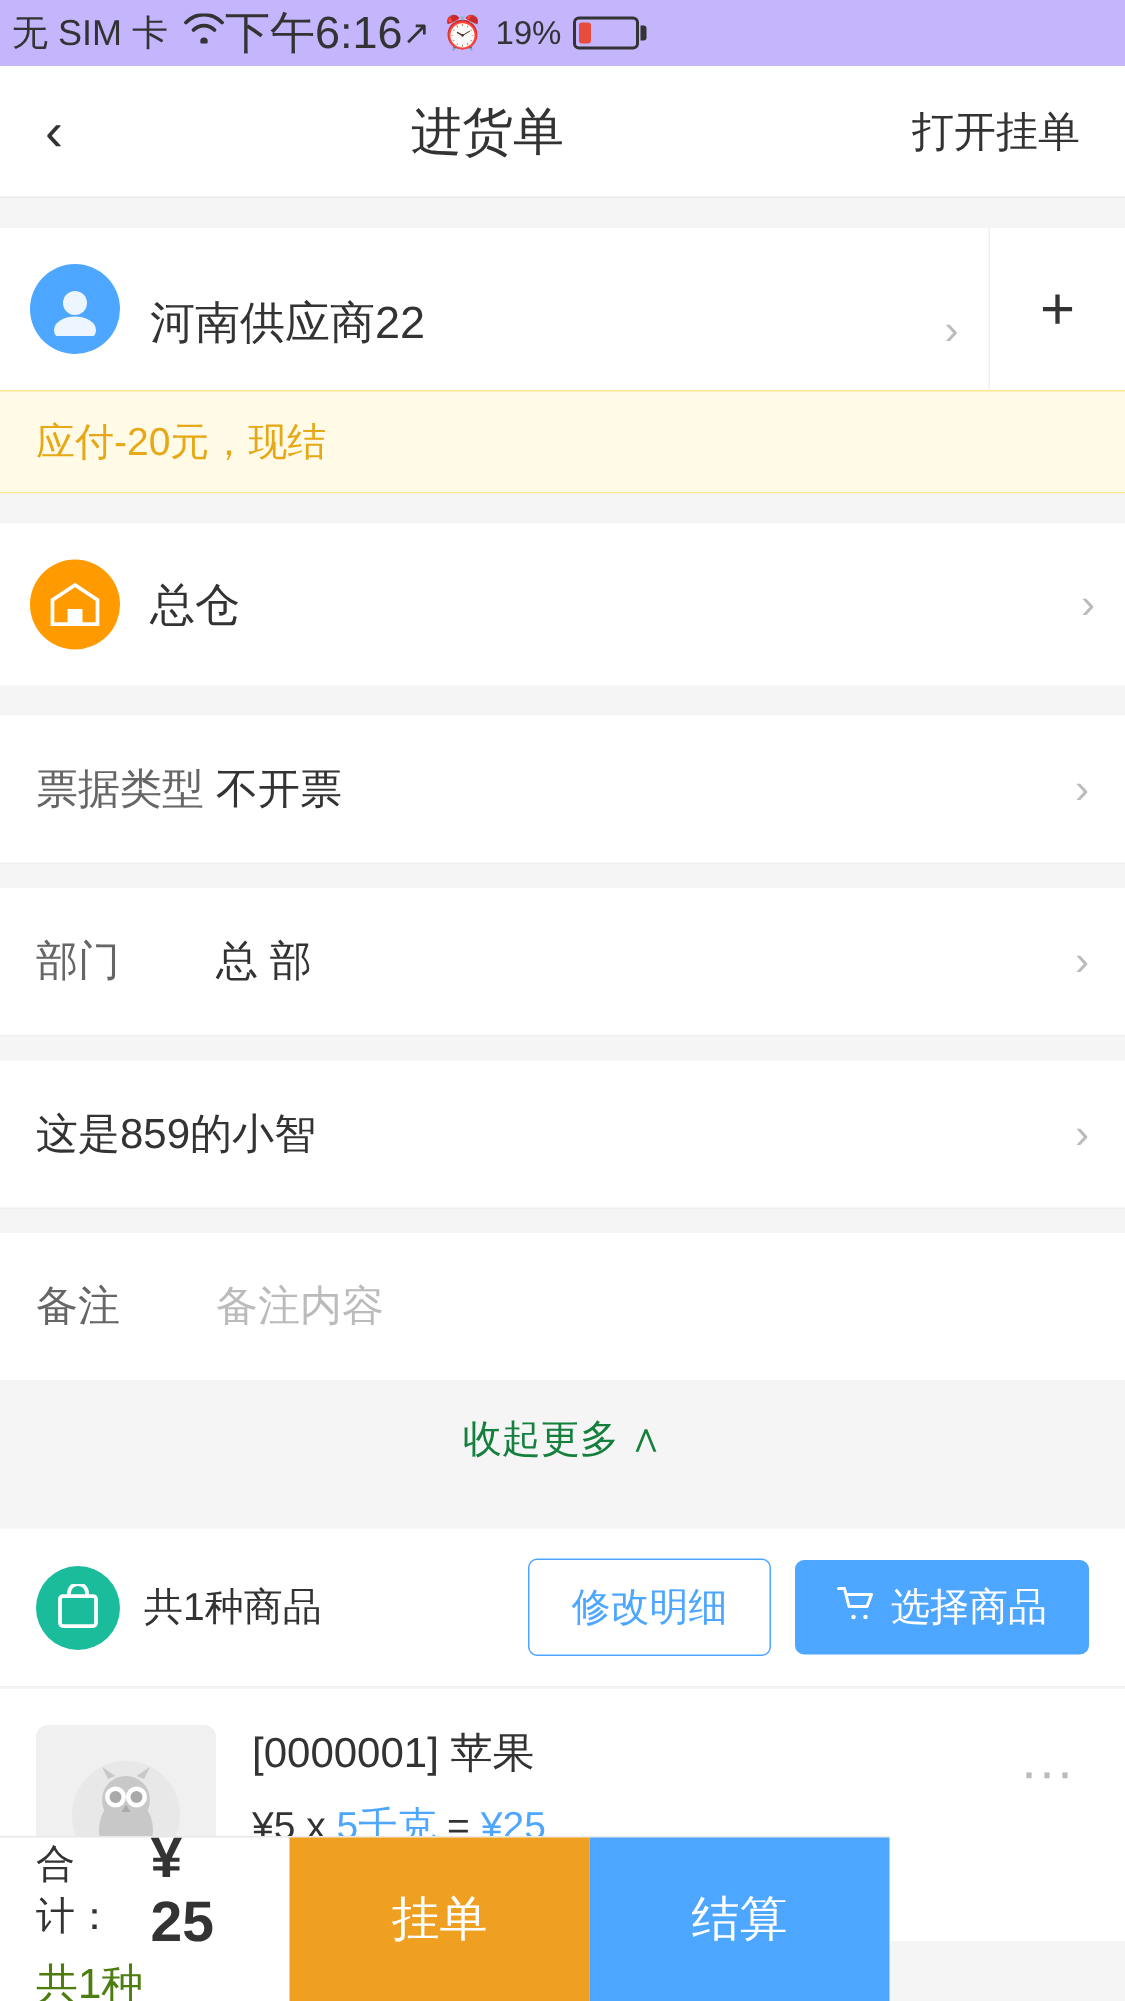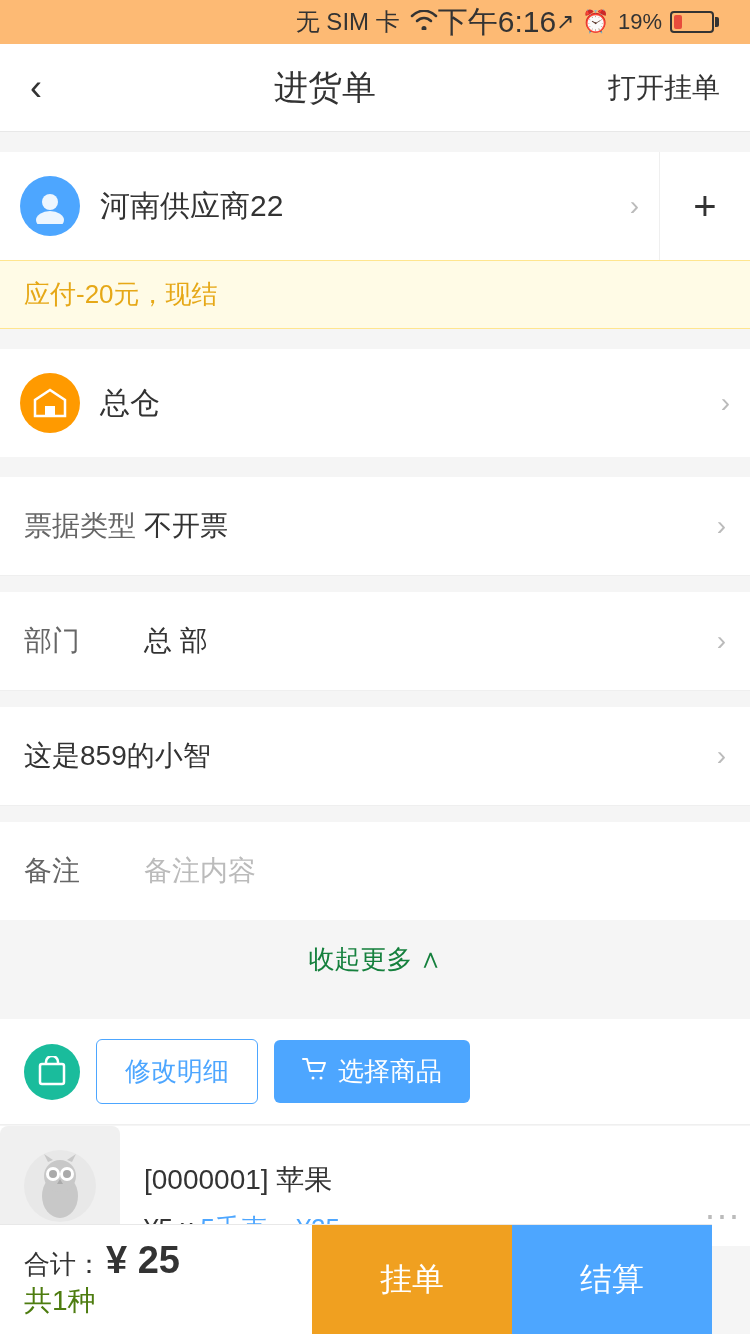--- a/index.html
+++ b/index.html
@@ -8,26 +8,26 @@
       width: 750px;
       min-height: 1334px;
       font-family: -apple-system, "PingFang SC", "Helvetica Neue", sans-serif;
       background: #f5f5f5;
       font-size: 28px;
       color: #333;
     }
 
     
     .status-bar {
-      background: #fdba74;
+      background: #c4b5fd;
       height: 44px;
       display: flex;
       align-items: center;
-      justify-content: flex-end;
-      padding: 0 36px;
+      justify-content: flex-start;
+      padding: 0 8px;
       font-size: 24px;
       color: #333;
     }
     .status-left { display: flex; align-items: center; gap: 10px; }
     .status-center { font-size: 30px; font-weight: 500; }
     .status-right { display: flex; align-items: center; gap: 8px; font-size: 22px; }
     .battery-icon {
       width: 44px; height: 22px; border: 2px solid #333; border-radius: 4px; position: relative; display: inline-block;
     }
     .battery-icon::after {
@@ -60,21 +60,21 @@
 
     
     .supplier-section {
       background: #fff;
       display: flex;
       align-items: stretch;
     }
     .supplier-main {
       flex: 1;
       display: flex;
-      align-items: center;
+      align-items: flex-end;
       padding: 24px 20px;
       border-right: 1px solid #efefef;
     }
     .supplier-avatar {
       width: 60px; height: 60px; border-radius: 50%;
       background: #4da6ff;
       display: flex; align-items: center; justify-content: center;
       margin-right: 20px; flex-shrink: 0;
       color: #fff; font-size: 28px;
     }
@@ -170,21 +170,22 @@
       padding: 14px 28px;
       font-size: 26px;
       cursor: pointer;
       display: flex; align-items: center; gap: 10px;
     }
 
     
     .product-item {
       background: #fff;
       display: flex;
-      align-items: flex-end;
+      align-items: flex-start;
+      padding: 24px;
       margin-top: 1px;
     }
     .product-thumb {
       width: 120px; height: 120px;
       background: #f0f0f0;
       border-radius: 8px;
       margin-right: 24px;
       flex-shrink: 0;
       display: flex; align-items: center; justify-content: center;
       color: #bbb; font-size: 22px; text-align: center;
@@ -194,21 +195,21 @@
     .product-name { font-size: 28px; color: #333; margin-bottom: 12px; }
     .product-price { font-size: 26px; color: #333; }
     .price-highlight { color: #4da6ff; }
     .product-more { color: #bbb; font-size: 36px; padding: 10px; cursor: pointer; }
 
     
     .bottom-bar {
       position: fixed;
       bottom: 0;
       left: 0;
-      width: 712px;
+      width: 593px;
       height: 110px;
       display: flex;
       background: #fff;
       border-top: 1px solid #e8e8e8;
     }
     .total-section {
       flex: 1;
       display: flex;
       flex-direction: column;
       justify-content: center;
@@ -325,20 +326,21 @@
 
 <div class="section-gap"></div>
 
 <div class="products-header">
   <div class="products-icon">
     <svg width="32" height="32" viewBox="0 0 32 32">
       <rect x="4" y="8" width="24" height="20" rx="2" fill="none" stroke="white" stroke-width="2.5"></rect>
       <path d="M10 8v-2a6 6 0 0112 0v2" fill="none" stroke="white" stroke-width="2.5"></path>
     </svg>
   </div>
+  <span class="products-count">共1种商品</span>
   <button class="btn-outline">修改明细</button>
   <button class="btn-primary">
     <span>
       <svg width="26" height="22" viewBox="0 0 26 22">
         <path d="M1 1h4l3 12h12l3-8H6" fill="none" stroke="white" stroke-width="2" stroke-linecap="round" stroke-linejoin="round"></path>
         <circle cx="11" cy="20" r="1.5" fill="white"></circle>
         <circle cx="19" cy="20" r="1.5" fill="white"></circle>
       </svg>
     </span>
     <span>选择商品</span>

